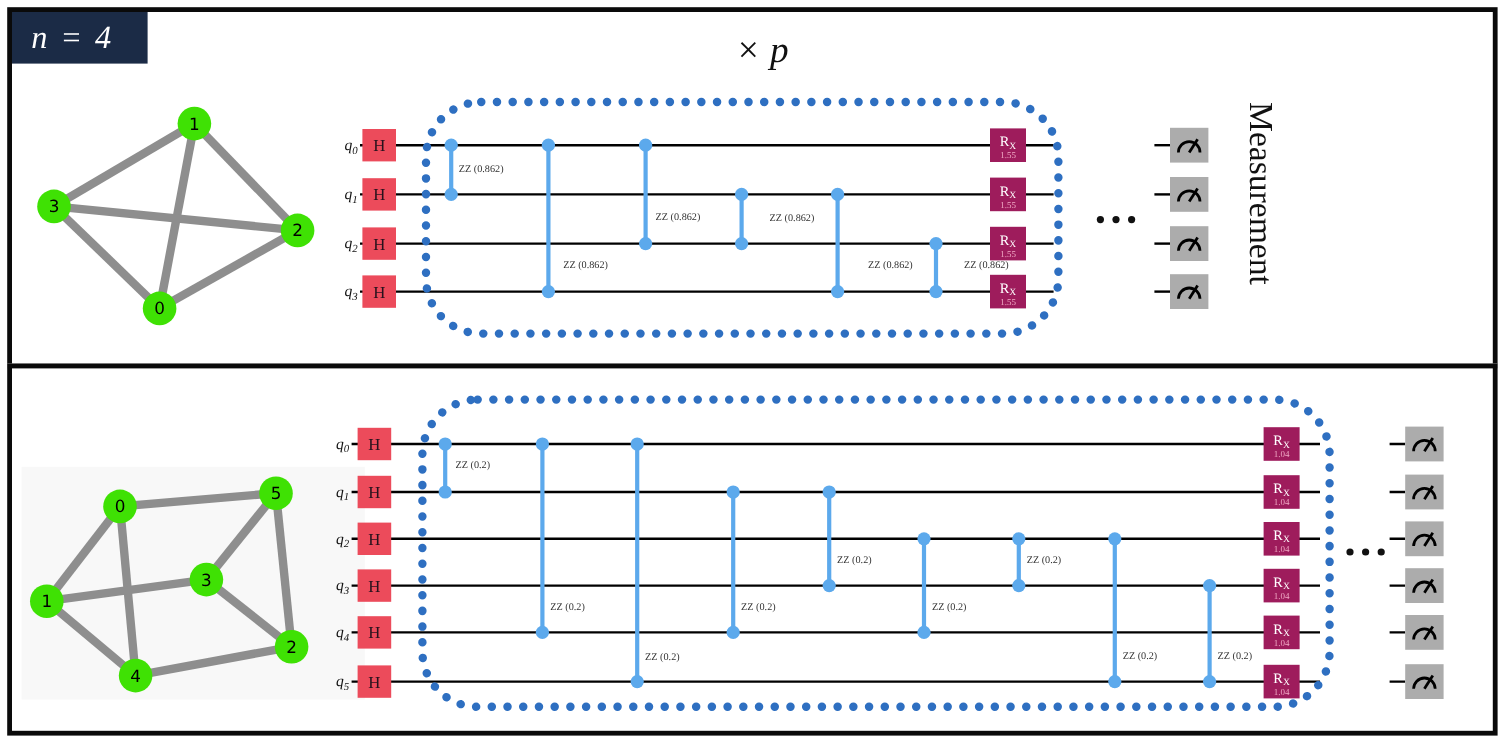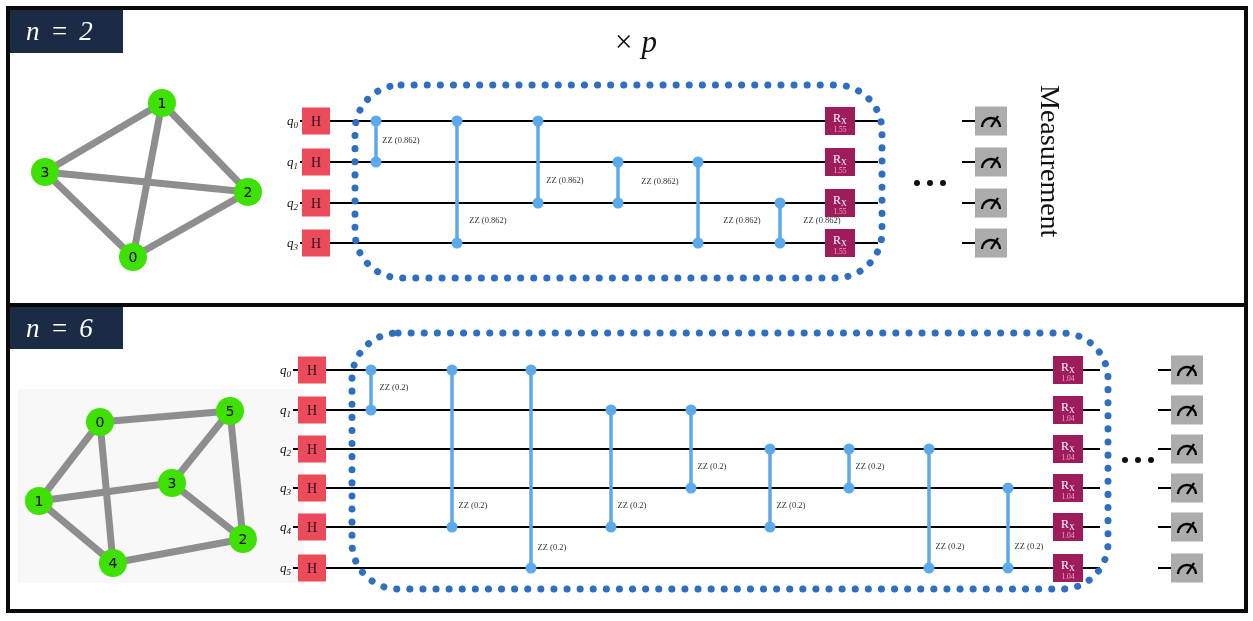--- a/index.html
+++ b/index.html
@@ -249,19 +249,18 @@
           <path d="M 1178 533 A 9 9 0 0 1 1196 533" fill="none" stroke="#000000" stroke-width="2.3"></path>
           <line x1="1187" y1="533" x2="1194" y2="522" stroke="#000000" stroke-width="2.3"></line>
           <line x1="1158" y1="568" x2="1171" y2="568" stroke="#000000" stroke-width="2"></line>
           <rect x="1171" y="553.5" width="32" height="29" fill="#acacac"></rect>
           <path d="M 1178 574 A 9 9 0 0 1 1196 574" fill="none" stroke="#000000" stroke-width="2.3"></path>
           <line x1="1187" y1="574" x2="1194" y2="563" stroke="#000000" stroke-width="2.3"></line>
         </g>
       </g>
     </svg>
 
-  <div class="nlabel" id="nlabel-0">n = 2</div>
-  <div class="nlabel" id="nlabel-1">n = 6</div>
+  <div class="nlabel" id="nlabel-0">n = 4</div>
 
   <div class="times-p">× p</div>
 
   <div class="measurement-label">Measurement</div>
 </div>
 
 </body></html>

